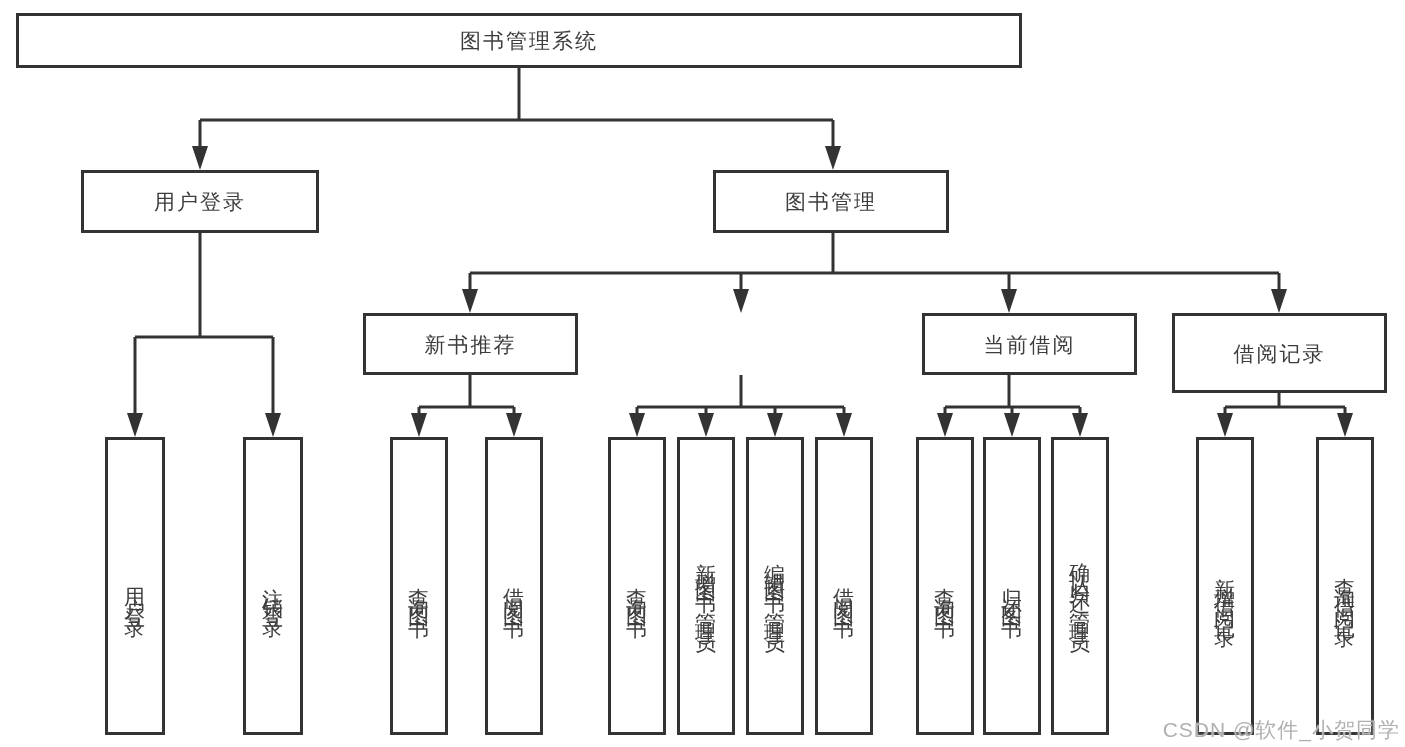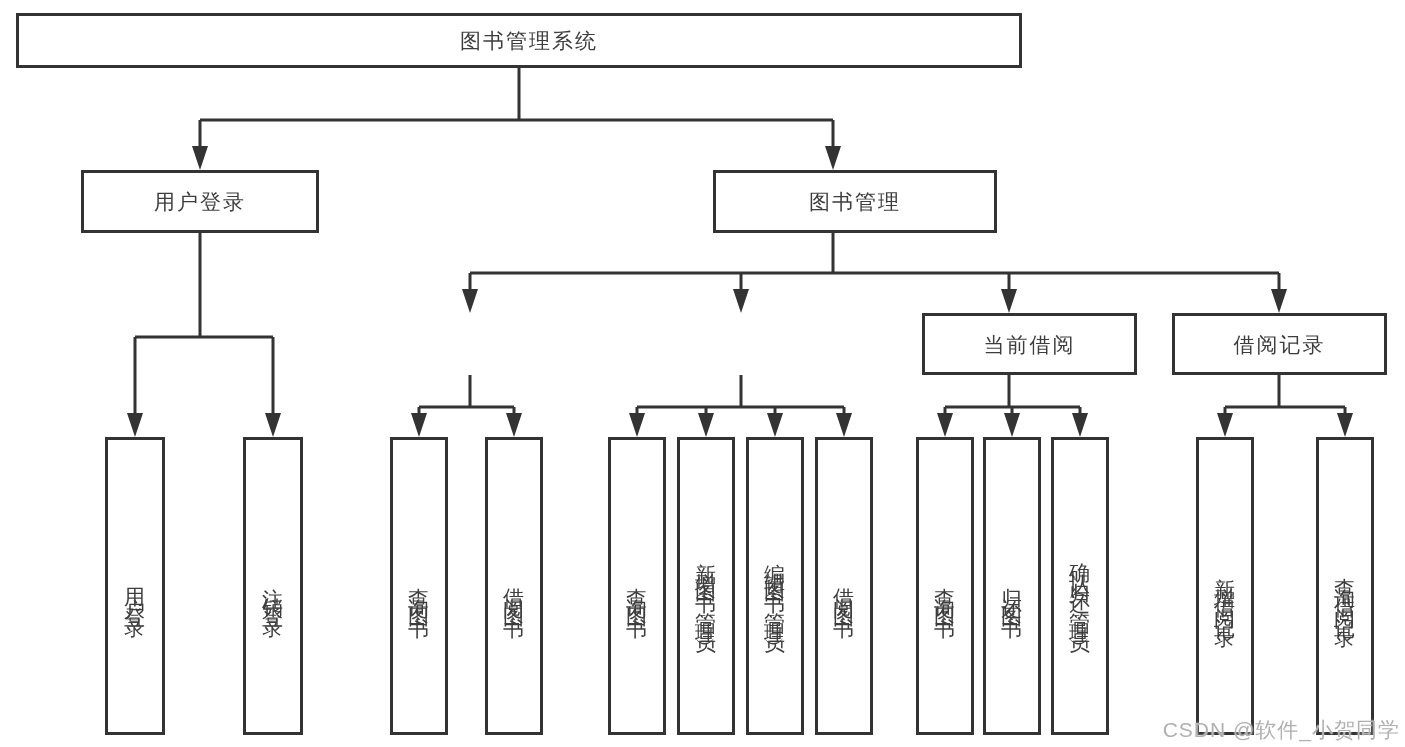--- a/index.html
+++ b/index.html
@@ -100,28 +100,31 @@
     </g>
   </svg>
 
   <div class="node h" style="left:16px; top:13px; width:1006px; height:55px;padding-left:20px;">
     <span>图书管理系统</span>
   </div>
 
   <div class="node h" style="left:81px; top:170px; width:238px; height:63px;">
     <span>用户登录</span>
   </div>
-  <div class="node h" style="left:713px; top:170px; width:284px; height:63px;text-align:center;">
+  <div class="node h" style="left:713px; top:170px; width:236px; height:63px;text-align:center;">
     <span>图书管理</span>
   </div>
 
+  <div class="node h" style="left:363px; top:313px; width:215px; height:62px;">
+    <span>新书推荐</span>
+  </div>
   <div class="node h" style="left:902px; top:313px; width:215px; height:62px;margin-left:20px;">
     <span>当前借阅</span>
   </div>
-  <div class="node h" style="left:1172px; top:313px; width:215px; height:62px;">
+  <div class="node h" style="left:1172px; top:313px; width:215px; height:80px;">
     <span>借阅记录</span>
   </div>
 
   <div class="node v" style="left:105px; top:437px; width:60px; height:298px;">
     <span>用户登录</span>
   </div>
   <div class="node v" style="left:243px; top:437px; width:60px; height:298px;">
     <span>注销登录</span>
   </div>
 

